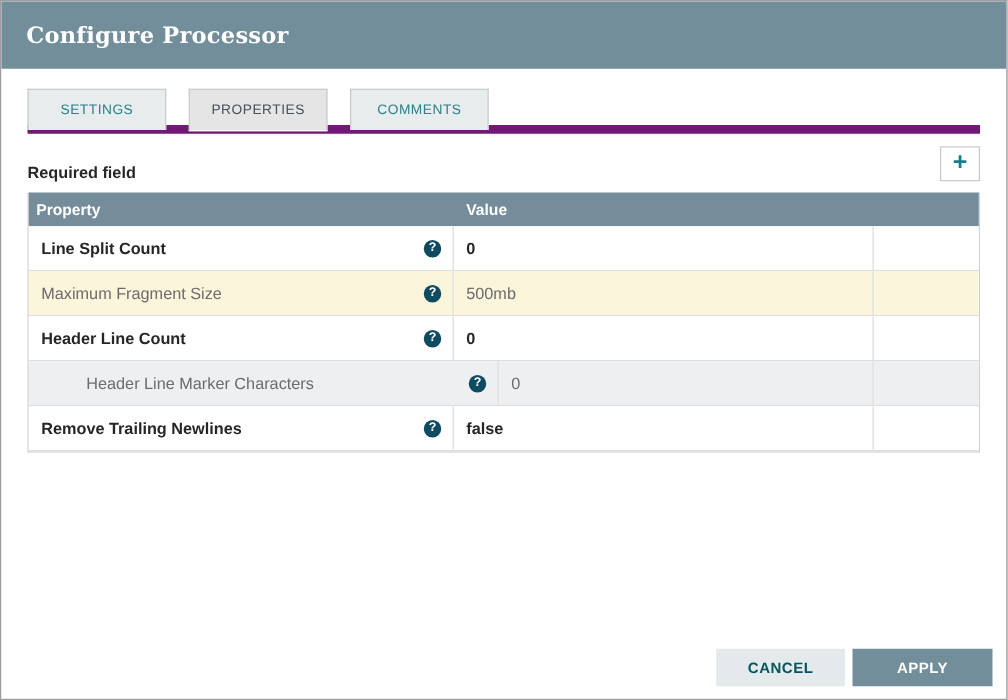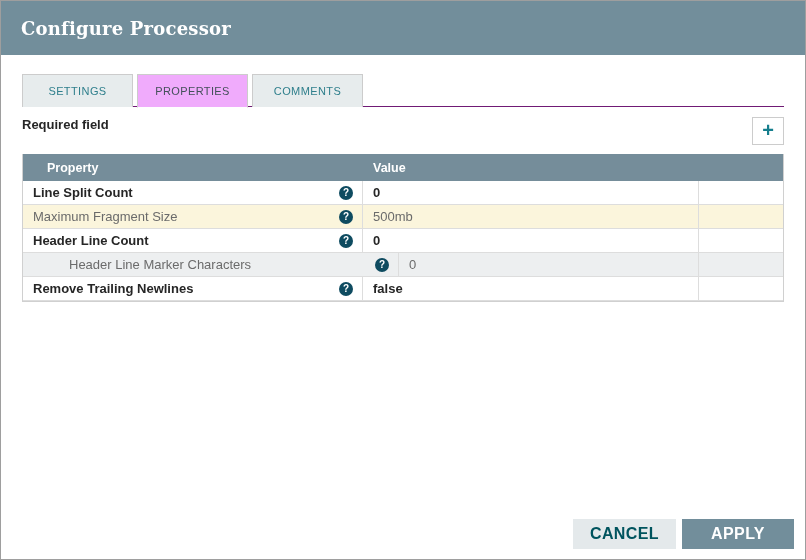--- a/index.html
+++ b/index.html
@@ -37,52 +37,53 @@
   }
 
   
   .dialog-body {
     padding: 18px 21px 0 21px;
   }
 
   
   .tabs-bar {
     display: flex;
-    border-bottom: 1px solid #701a75;
+    border-bottom: 7px solid #701a75;
     height: 34px;
-    align-items: flex-start;
+    align-items: center;
+    gap: 14px;
   }
   .tab {
     width: 111px;
     height: 33px;
     margin-right: 4px;
     display: flex;
     align-items: center;
     justify-content: center;
     font-size: 11px;
     letter-spacing: 0.4px;
     color: var(--tab-text, #2F7F8C);
     background: #e7eced;
     border: 1px solid #cccccc;
     border-bottom: none;
     cursor: pointer;
     position: relative;
     top: 1px;
   }
   .tab.active {
-    background: #f0abfc;
+    background: #e5e5e5;
     color: var(--tab-active-text, #44505A);
     height: 34px;
     border-bottom: 1px solid #ffffff;
   }
 
   
   .table-toolbar {
     display: flex;
-    align-items: flex-start;
+    align-items: flex-end;
     justify-content: space-between;
     margin: 10px 0 9px 0;
     gap: 40px;
   }
   .required-field-label {
     font-size: 13px;
     font-weight: bold;
     color: #262626;
   }
   .add-button {
@@ -110,27 +111,27 @@
   }
   .thead {
     display: flex;
     height: 27px;
     background: var(--table-header-bg, #758D9A);
     color: #ffffff;
     font-size: 12.5px;
     font-weight: bold;
     align-items: center;
   }
-  .thead .hcell-prop { width: 340px; padding-left: 24px; }
+  .thead .hcell-prop { width: 340px; padding-left: 6px; }
   .thead .hcell-val  { flex: 1; padding-left: 10px; }
   .thead .hcell-extra { width: 84px; }
 
   .trow {
     display: flex;
-    height: 24px;
+    height: 36px;
     align-items: stretch;
     border-bottom: 1px solid #dddddd;
     background: #ffffff;
     font-size: 13px;
     cursor: pointer;
   }
   .trow.alt { background: var(--alt-row-bg, #EDEFF0); padding-left: 36px; }
   .trow.highlighted { background: var(--highlight-row-bg, #FBF5DC); justify-content: center; }
 
   .cell { display: flex; align-items: center; }
@@ -170,21 +171,21 @@
   
   .dialog-footer {
     position: absolute;
     right: 11px;
     bottom: 10px;
     display: flex;
     gap: 6px;
   }
   .btn {
     height: 30px;
-    font-size: 16px;
+    font-size: 12px;
     font-weight: bold;
     letter-spacing: 0.4px;
     border: none;
     cursor: pointer;
     font-family: "Liberation Sans", sans-serif;
   }
   .btn.cancel {
     width: 103px;
     background: var(--cancel-bg, #E4E9EB);
     color: var(--cancel-text, #00545E);

